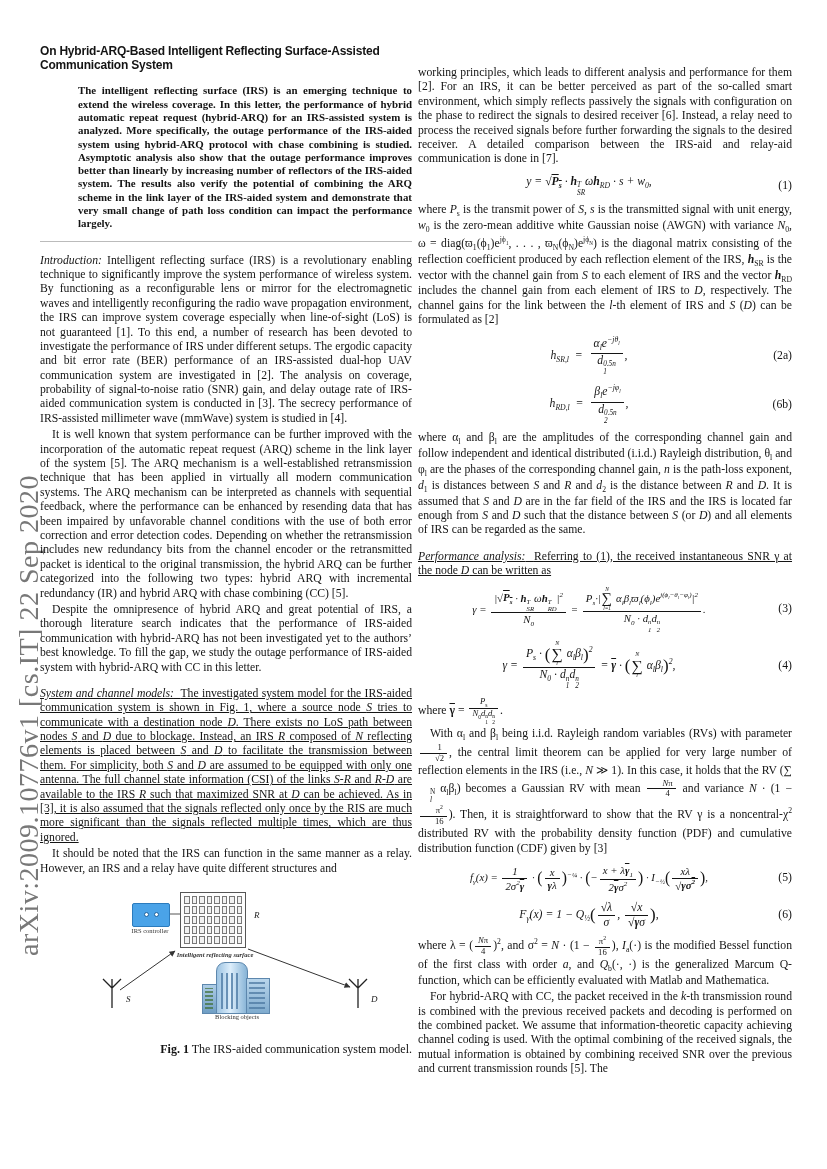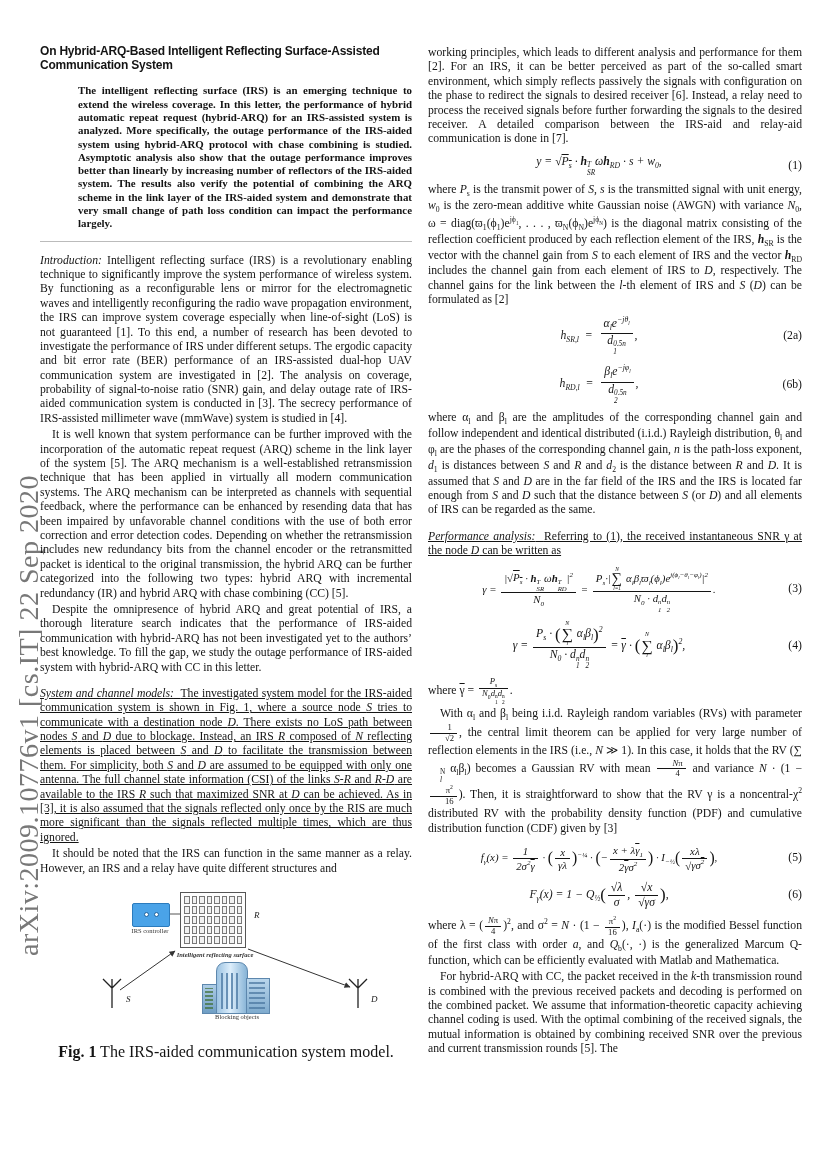--- a/index.html
+++ b/index.html
@@ -6,21 +6,21 @@
   .page{position:relative;width:827px;height:1169px;background:#ffffff;overflow:hidden;
         font-family:"Liberation Serif",serif;color:#141414;margin:0 auto;}
   
   .watermark{position:absolute;left:8px;top:296px;height:660px;width:42px;
     writing-mode:vertical-rl;transform:rotate(180deg);
     font-family:"Liberation Serif",serif;font-size:28px;color:#787878;
     letter-spacing:0.5px;line-height:42px;white-space:nowrap;}
   
   .col{position:absolute;top:44px;width:372px;font-size:11.7px;line-height:1.23;text-align:justify;}
   .col.left{left:40px;}
-  .col.right{left:428px;width:374px;}
+  .col.right{left:418px;width:374px;margin-top:20px;}
   h1{font-family:"Liberation Sans",sans-serif;font-weight:bold;font-size:12px;line-height:1.18;
      margin:0 0 12px 0;text-align:left;letter-spacing:-0.2px;}
   .authors{font-size:13px;margin:0 0 14px 0;text-align:left;}
   .authors sup{font-size:8px;}
   .abstract{margin:0 0 10px 38px;font-size:10.9px;line-height:1.22;text-align:justify;font-weight:bold;}
   .rule{border-top:1px solid #bbb;margin:4px 0 12px 0;height:0;}
   p{margin:2px 0 0 0;}
   p.indent{text-indent:12px;}
   p.gap{margin-top:12px;text-decoration:underline;}
   .lead{font-style:italic;}
@@ -31,21 +31,21 @@
   .eqno{width:32px;text-align:right;font-style:normal;font-size:11.7px;}
   sub,sup{font-size:0.66em;}
   .frac{display:inline-flex;flex-direction:column;vertical-align:middle;text-align:center;margin:0 2px;line-height:1.15;}
   .frac>.num{border-bottom:1px solid #141414;padding:0 3px;}
   .frac>.den{padding:0 3px;}
   .frac.s{font-size:0.74em;vertical-align:middle;}
   .sum{display:inline-flex;flex-direction:column;align-items:center;vertical-align:middle;line-height:1;margin:0 1px;}
   .sum>.lim{font-size:0.5em;}
   .sum>.sig{font-size:1.35em;font-style:normal;line-height:0.95;}
   .ss{display:inline-flex;flex-direction:column;font-size:0.62em;line-height:1.05;vertical-align:-0.35em;text-align:left;}
-  .ol{text-decoration:overline;}
+  .ol{text-decoration:overline;font-weight:bold;}
   .bp{font-size:1.45em;font-weight:400;vertical-align:middle;font-style:normal;line-height:0.8;}
   b.vec{font-style:italic;}
   
   .figure{position:relative;width:372px;height:146px;margin-top:14px;}
   .figsvg{position:absolute;left:0;top:0;}
   .panel{position:absolute;left:140px;top:2px;width:66px;height:56px;border:1px solid #555;background:#fdfdfd;
          display:grid;grid-template-columns:repeat(8,1fr);grid-auto-rows:1fr;gap:2px;padding:3px;box-sizing:border-box;}
   .panel i{border:1px solid #777;background:#f2f2f2;display:block;}
   .ctrl{position:absolute;left:92px;top:13px;width:36px;height:22px;background:#4aa3e8;border:1px solid #2b7bbd;
         border-radius:2px;display:flex;align-items:center;justify-content:center;gap:5px;}
@@ -59,21 +59,21 @@
   .bld .tower:after{content:"";position:absolute;left:4px;top:10px;width:20px;height:36px;
        background:repeating-linear-gradient(90deg,#4f7ca6 0 2px,transparent 2px 5px);opacity:0.8;}
   .bld .wing{position:absolute;left:46px;top:16px;width:22px;height:34px;border:1px solid #5d87ad;
        background:linear-gradient(#b9d6ec,#7fabce);}
   .bld .wing:after{content:"";position:absolute;left:2px;top:3px;width:16px;height:27px;
        background:repeating-linear-gradient(0deg,#47749e 0 2px,transparent 2px 5px);opacity:0.7;}
   .bld .wing2{position:absolute;left:2px;top:22px;width:14px;height:28px;border:1px solid #5d87ad;
        background:linear-gradient(#aecde6,#6f9ec4);}
   .bld .wing2:after{content:"";position:absolute;left:2px;top:3px;width:8px;height:21px;
        background:repeating-linear-gradient(0deg,#3f6e34 0 2px,transparent 2px 4px);opacity:0.7;}
-  .caption{margin-top:6px;font-size:16px;text-align:center;}
+  .caption{margin-top:6px;font-size:12px;text-align:right;}
   .caption b{font-weight:bold;}
 </style>
 </head>
 <body>
 
 <div class="page">
 
   <div class="watermark">arXiv:2009.10776v1  [cs.IT]  22 Sep 2020</div>
 
   <div class="col left">

